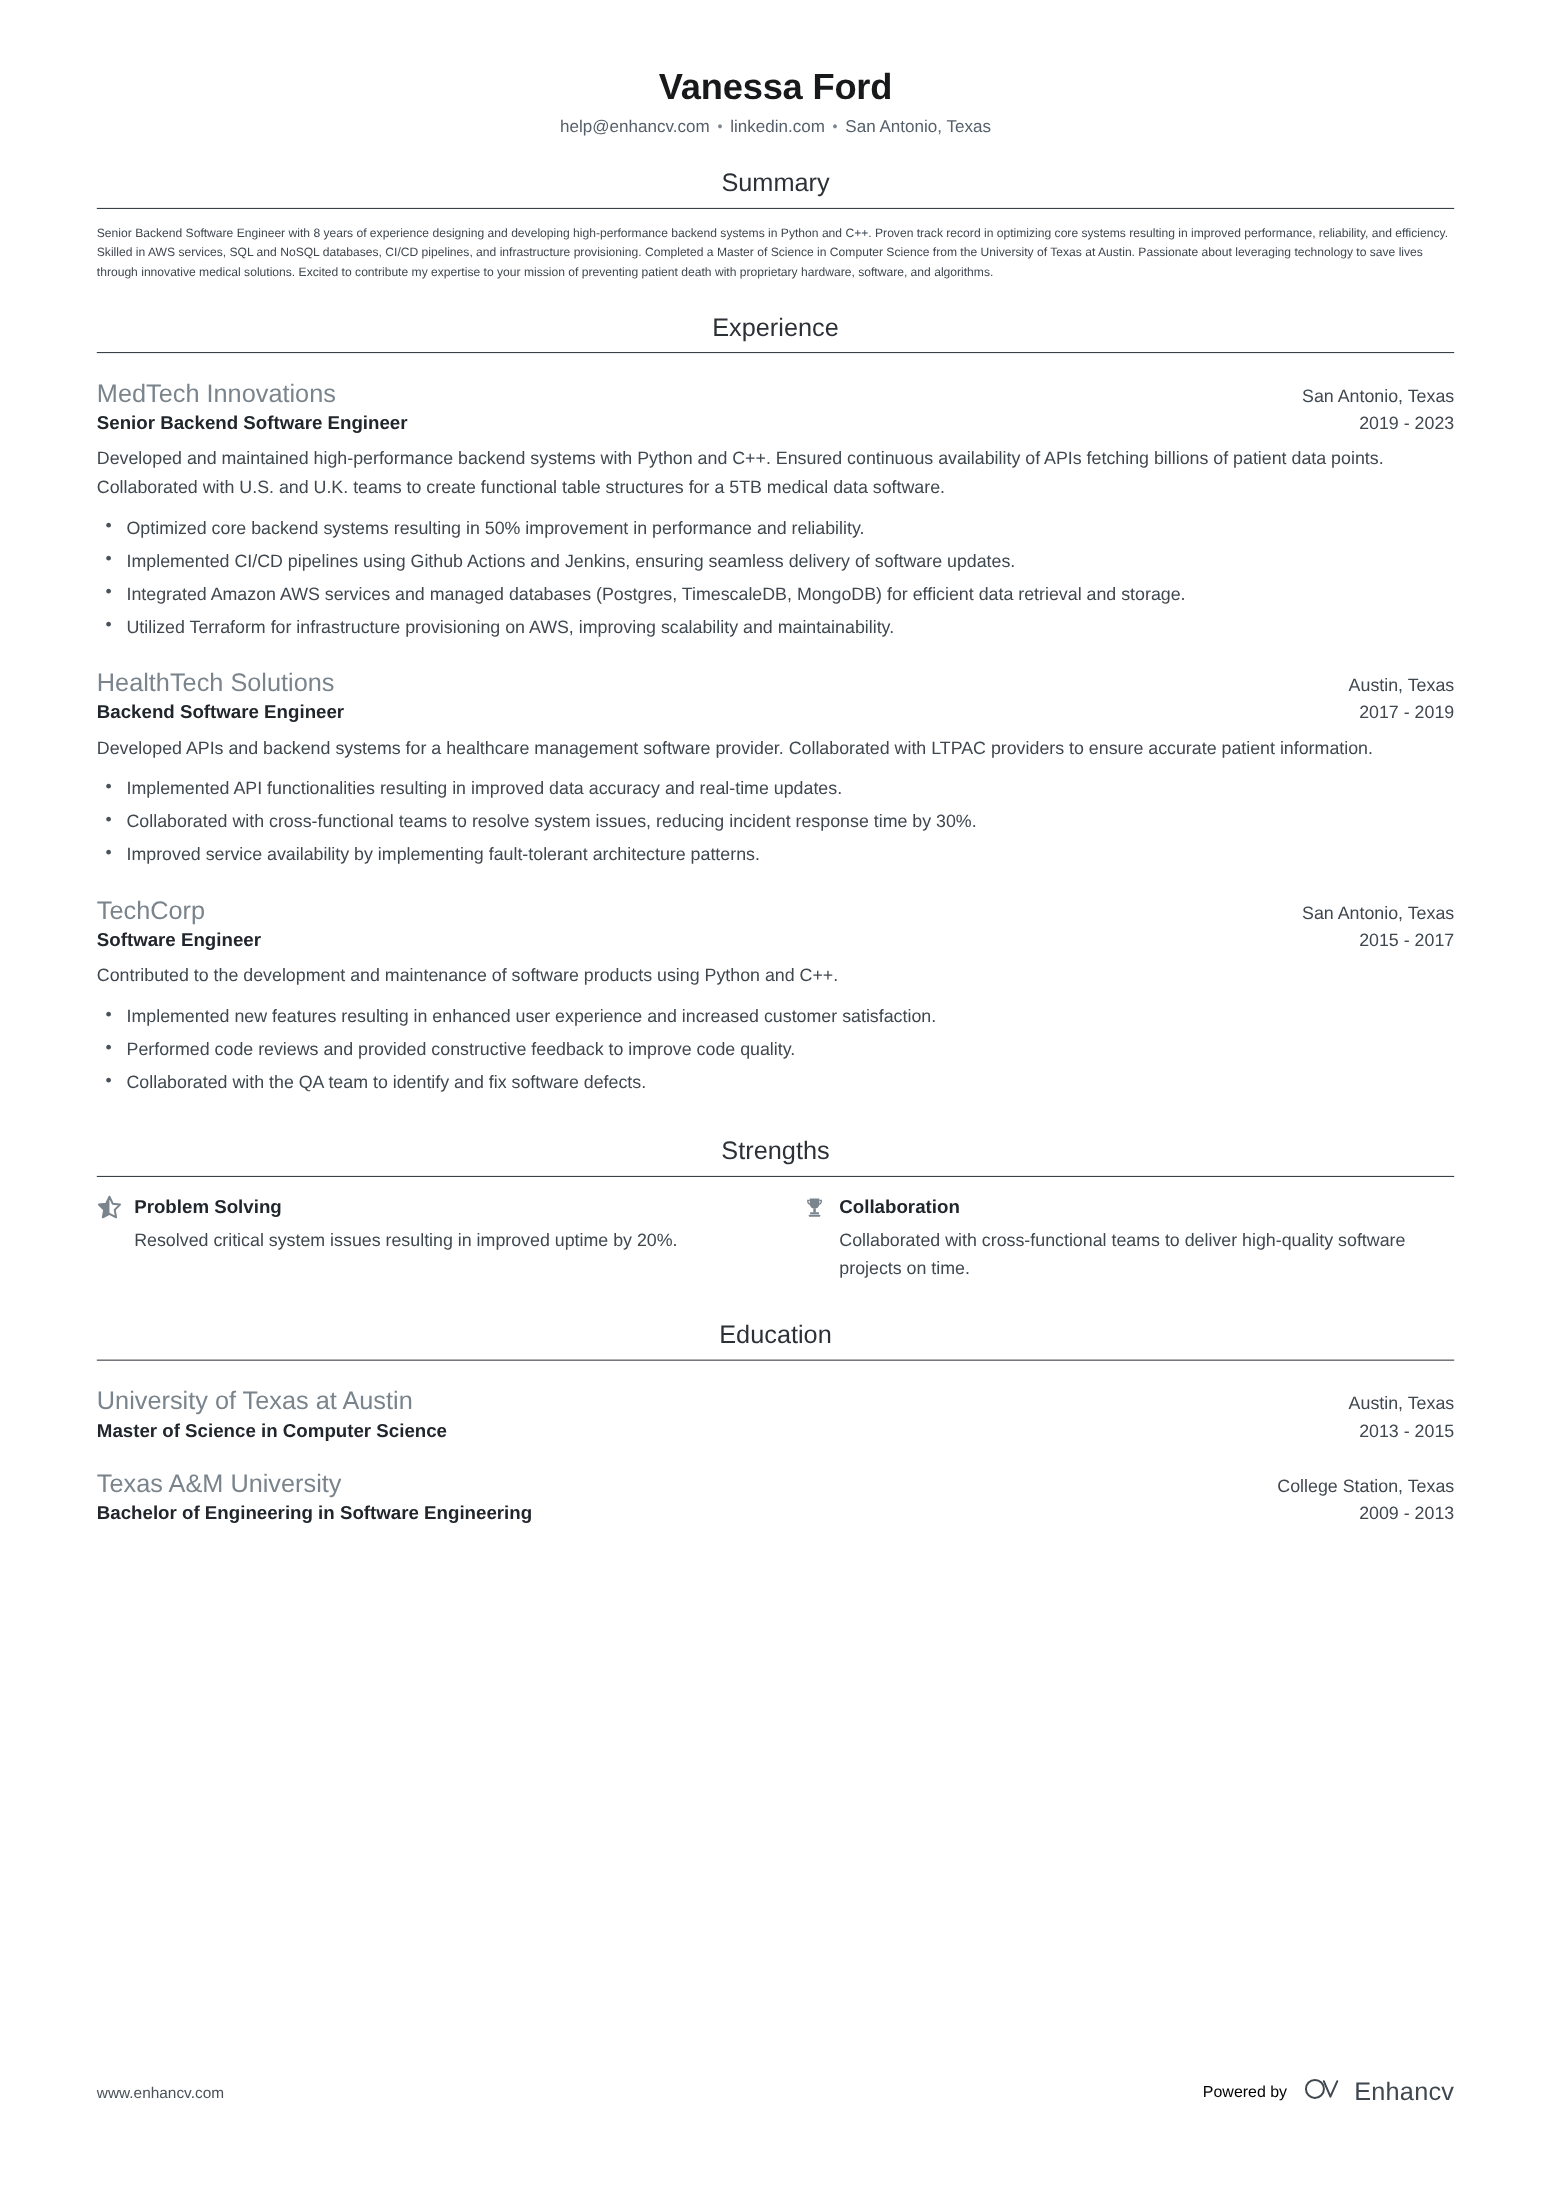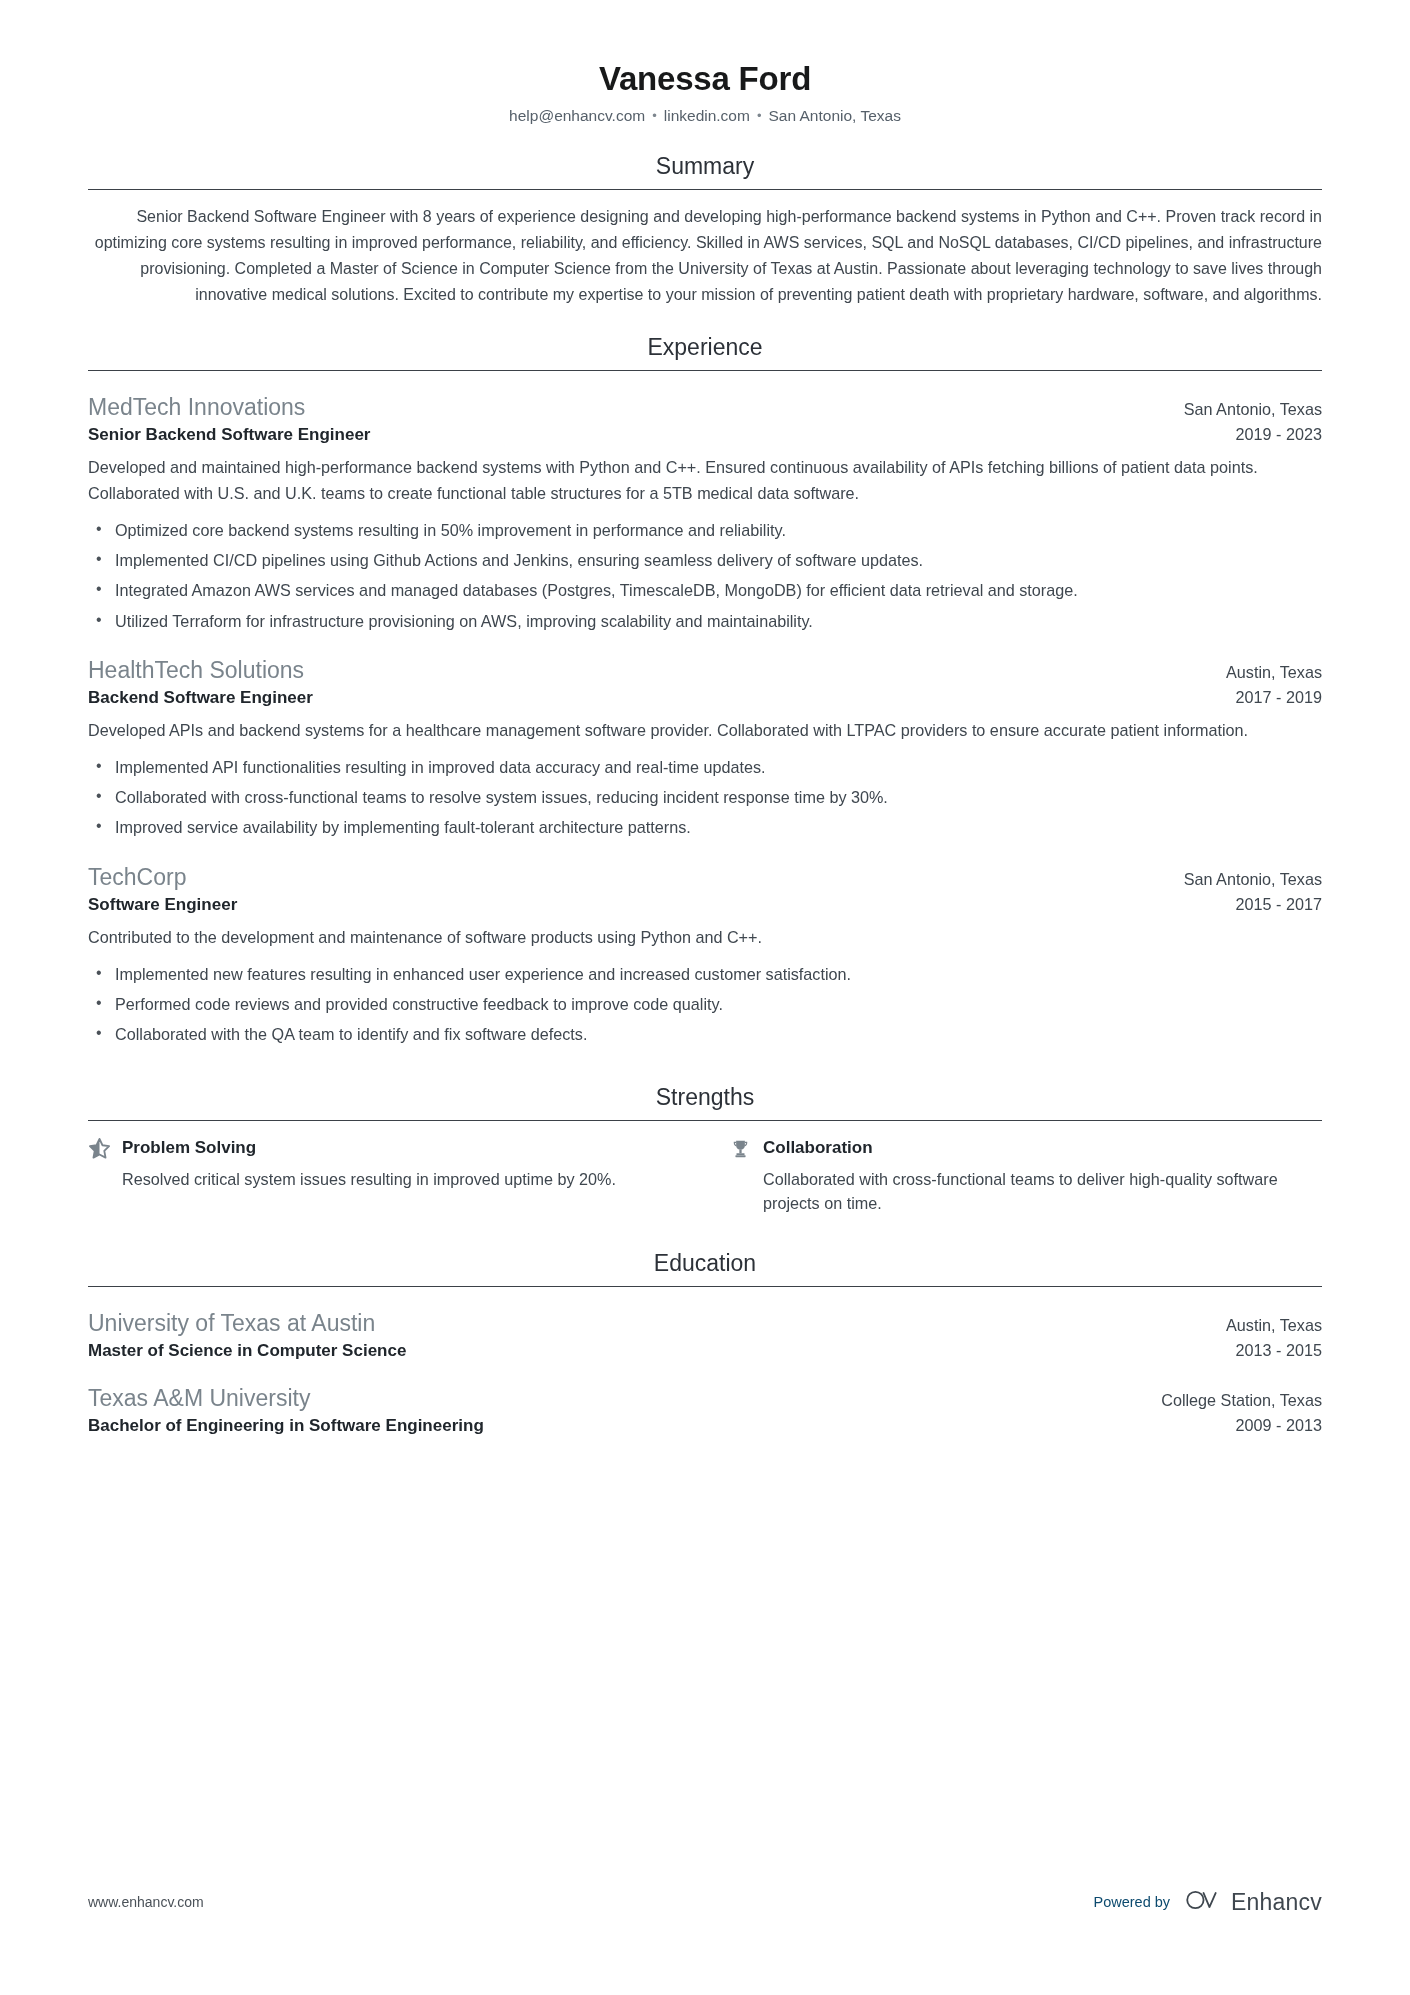--- a/index.html
+++ b/index.html
@@ -47,24 +47,24 @@
     text-align: center;
     font-size: 23px;
     font-weight: 400;
     color: #2c3138;
     padding-bottom: 9px;
   }
   .rule { border-bottom: 1.6px solid #3b4148; width: 100%; }
 
   
   .body-text {
-    font-size: 16px;
+    font-size: 11px;
     line-height: 1.62;
     color: #3f474f;
-    text-align: right;
+    text-align: left;
     padding-top: 14px;
   }
 
   
   .entry { margin-top: 22px; }
   .entry:first-of-type { margin-top: 16px; }
   .entry-row {
     display: flex;
     justify-content: space-between;
     align-items: baseline;
@@ -184,21 +184,21 @@
     font-size: 14px;
     color: #4a5158;
   }
   .powered {
     display: flex;
     align-items: center;
     gap: 14px;
   }
   .powered-label {
     font-size: 14.5px;
-    color: #0c4a6e;
+    color: #000000;
   }
   .brand {
     display: flex;
     align-items: center;
     gap: 9px;
   }
   .brand-name {
     font-size: 23px;
     color: #3f474f;
     font-weight: 400;

